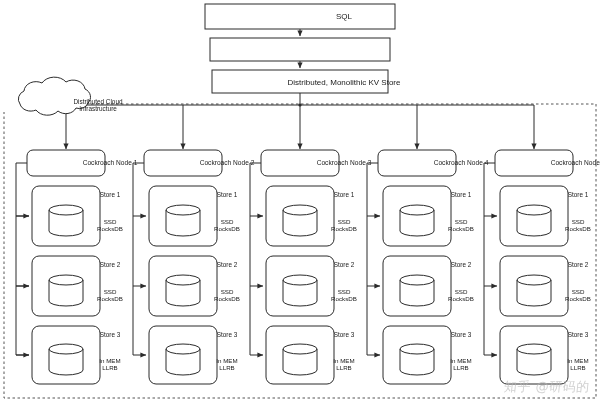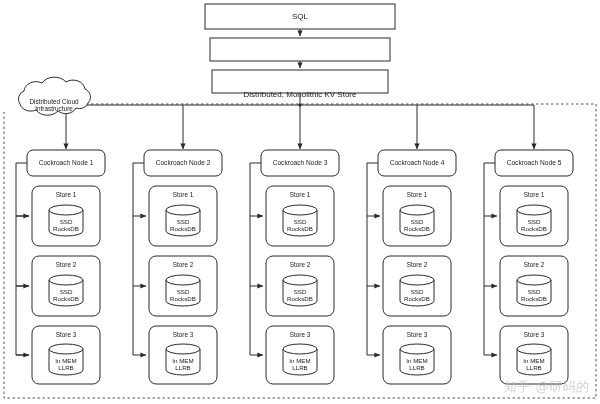--- a/index.html
+++ b/index.html
@@ -5,21 +5,21 @@
   html,body{margin:0;padding:0;}
   body{
     width:600px;height:404px;background:#ffffff;
     font-family:"Liberation Sans","DejaVu Sans",sans-serif;
     color:#1a1a1a;overflow:hidden;position:relative;
   }
   #canvas{position:absolute;inset:0;width:600px;height:404px;}
   svg.layer{position:absolute;left:0;top:0;width:600px;height:404px;overflow:visible;}
   .box-label{
     position:absolute;display:flex;align-items:center;justify-content:center;
-    text-align:center;line-height:1.15;pointer-events:none;
+    text-align:center;line-height:1.15;pointer-events:none;padding-left:44px;
   }
   .t-top{font-size:8px;}
   .t-node{font-size:6.6px;}
   .t-store{font-size:6.4px;}
   .t-db{font-size:6.2px;}
   .t-cloud{font-size:6.4px;}
   .watermark{
     position:absolute;right:10px;bottom:8px;
     font-size:13px;color:#b9b9b9;opacity:.65;
     letter-spacing:.5px;font-family:"DejaVu Sans",sans-serif;
@@ -179,21 +179,21 @@
         <path d="M517,280 a17,5 0 0,0 34,0" fill="none" stroke="#2b2b2b" stroke-width="1"></path>
       </g>
       <g>
         <path d="M517,349 a17,5 0 0,1 34,0 l0,21 a17,5 0 0,1 -34,0 z" fill="#fff" stroke="#2b2b2b" stroke-width="1"></path>
         <path d="M517,349 a17,5 0 0,0 34,0" fill="none" stroke="#2b2b2b" stroke-width="1"></path>
       </g>
     </g>
   </svg>
 
   <div class="box-label t-top" style="left:205px;top:4px;width:190px;height:25px;">SQL</div>
-  <div class="box-label t-top" style="left:212px;top:84px;width:176px;height:22px;">Distributed, Monolithic KV Store</div>
+  <div class="box-label t-top" style="left:212px;top:72px;width:176px;height:22px;">Distributed, Monolithic KV Store</div>
 
   <div class="box-label t-cloud" style="left:14px;top:92px;width:80px;height:26px;flex-direction:column;">
     <span>Distributed Cloud</span>
     <span>Infrastructure</span>
   </div>
 
   <div class="box-label t-node" style="left:27px;top:150px;width:78px;height:26px;">Cockroach Node 1</div>
   <div class="box-label t-store" style="left:32px;top:189px;width:68px;height:12px;">Store 1</div>
   <div class="box-label t-store" style="left:32px;top:259px;width:68px;height:12px;">Store 2</div>
   <div class="box-label t-store" style="left:32px;top:329px;width:68px;height:12px;">Store 3</div>

